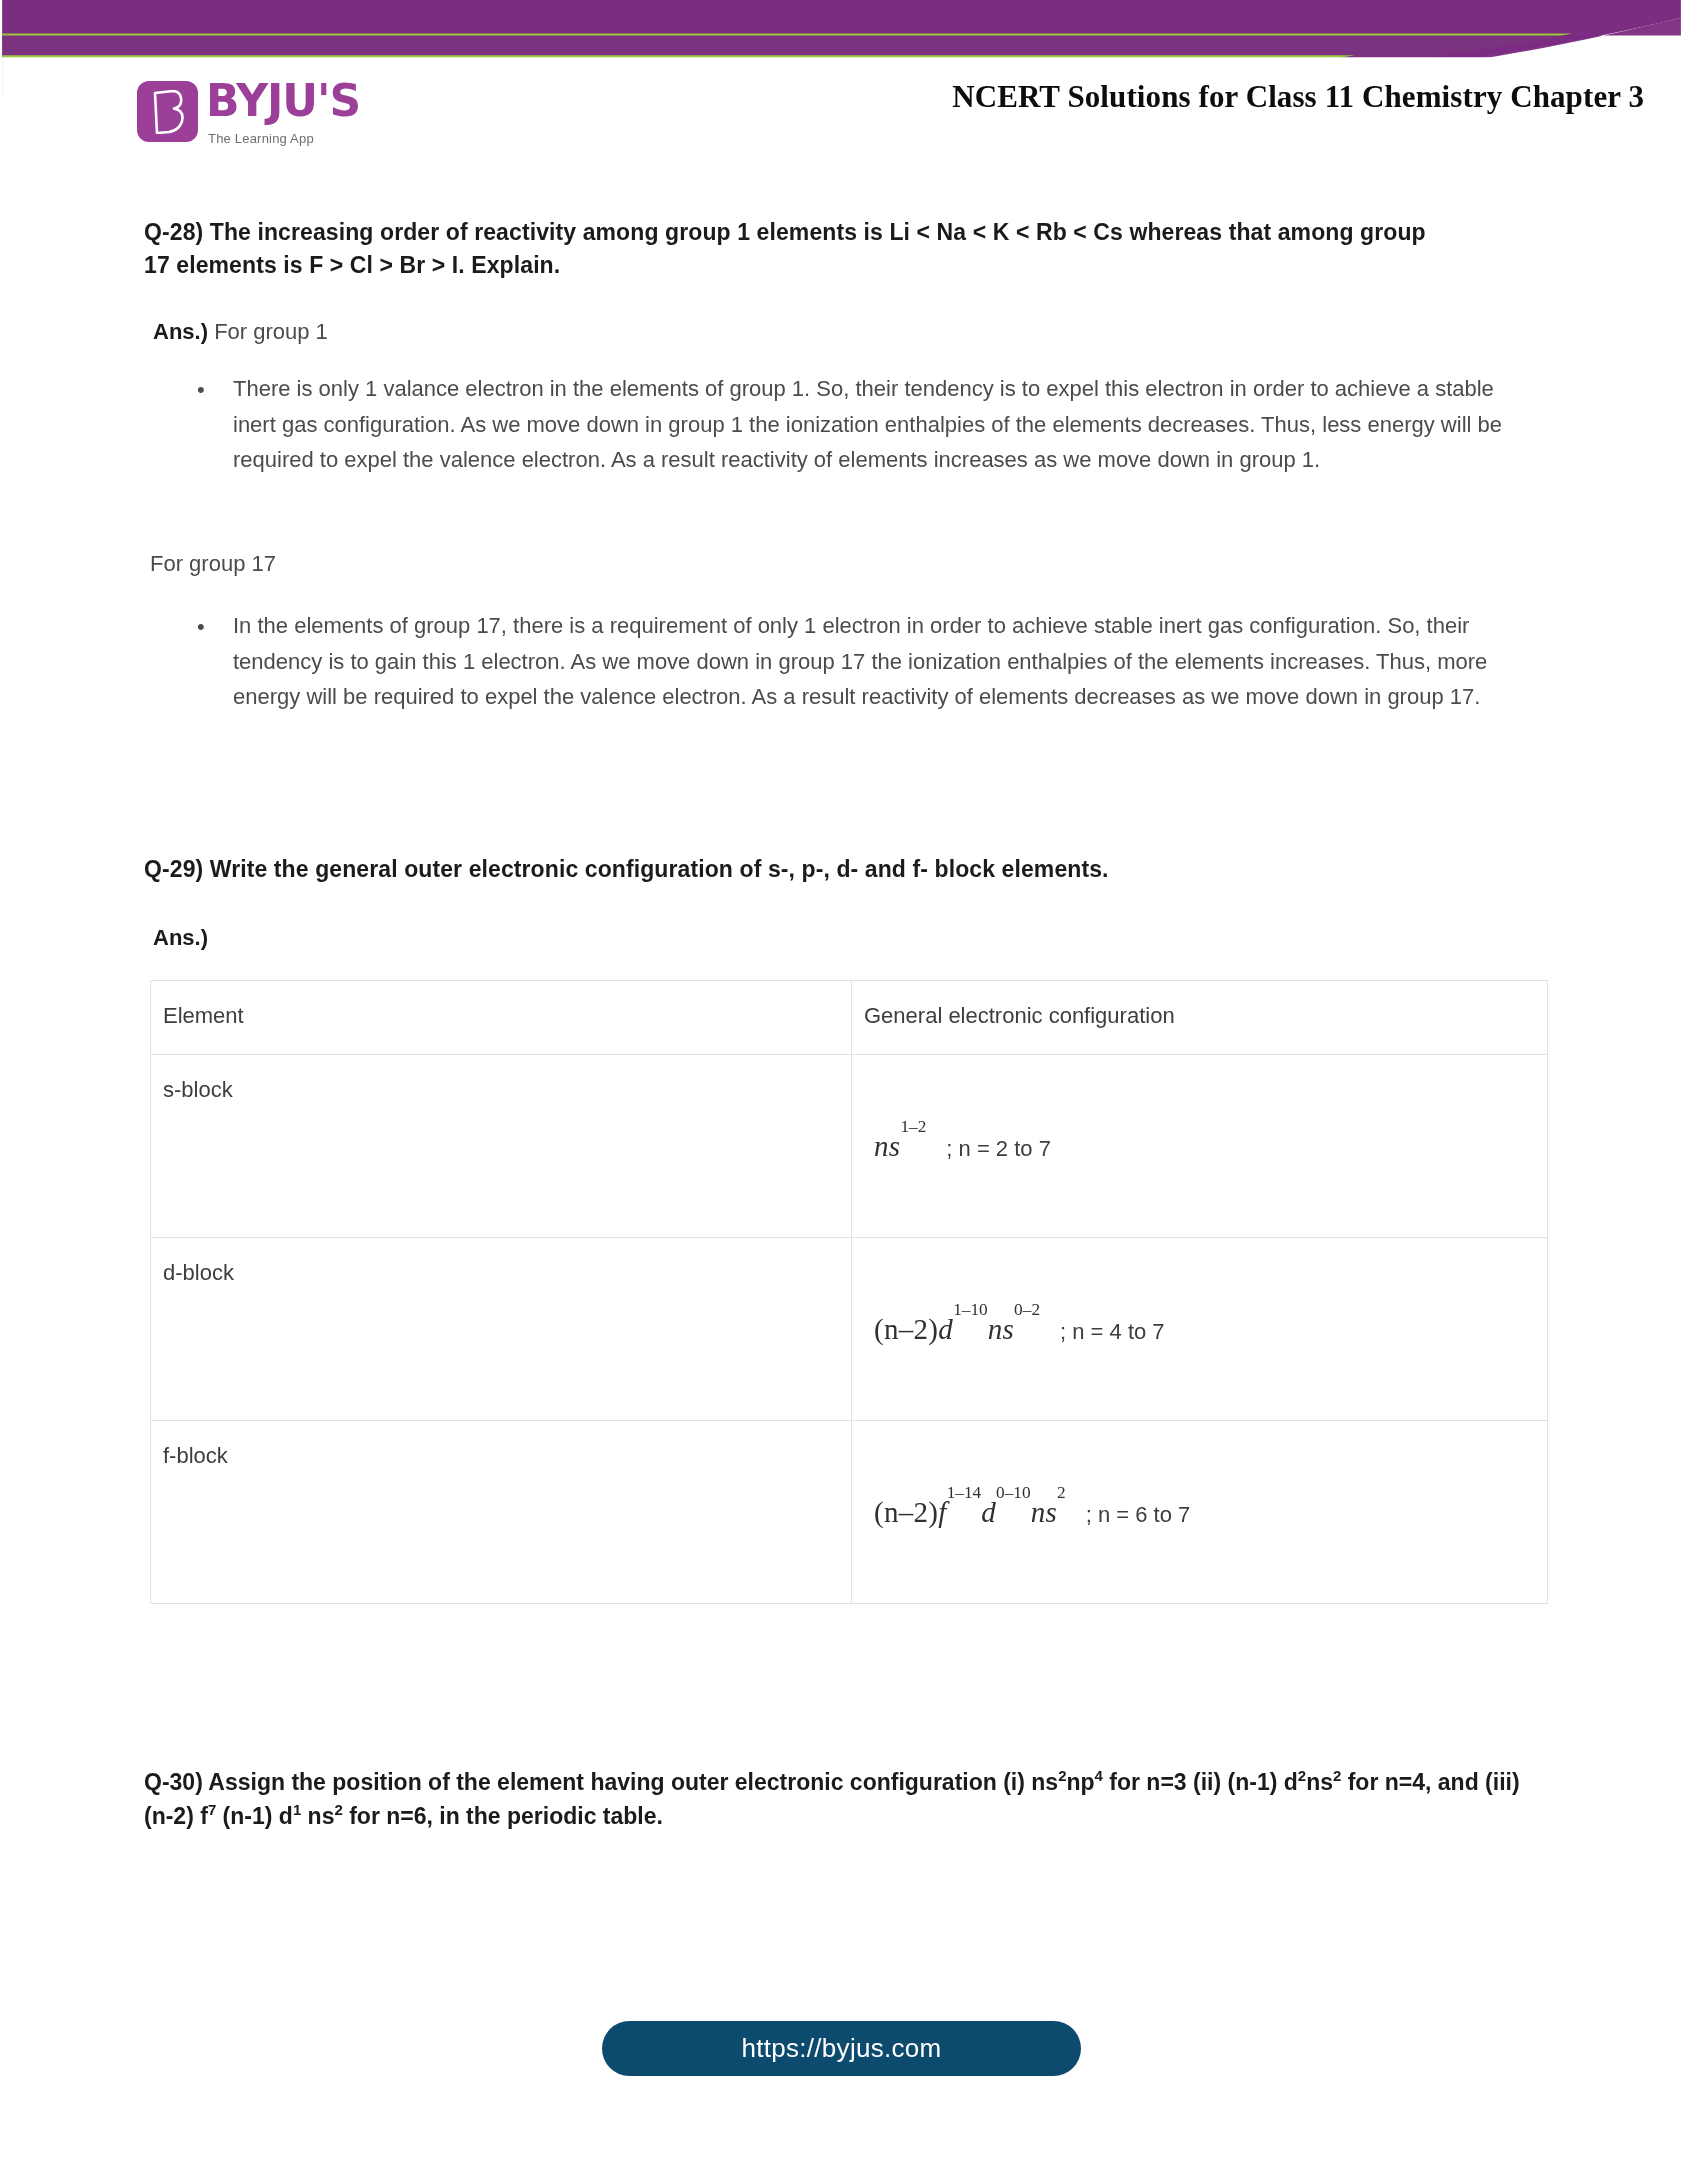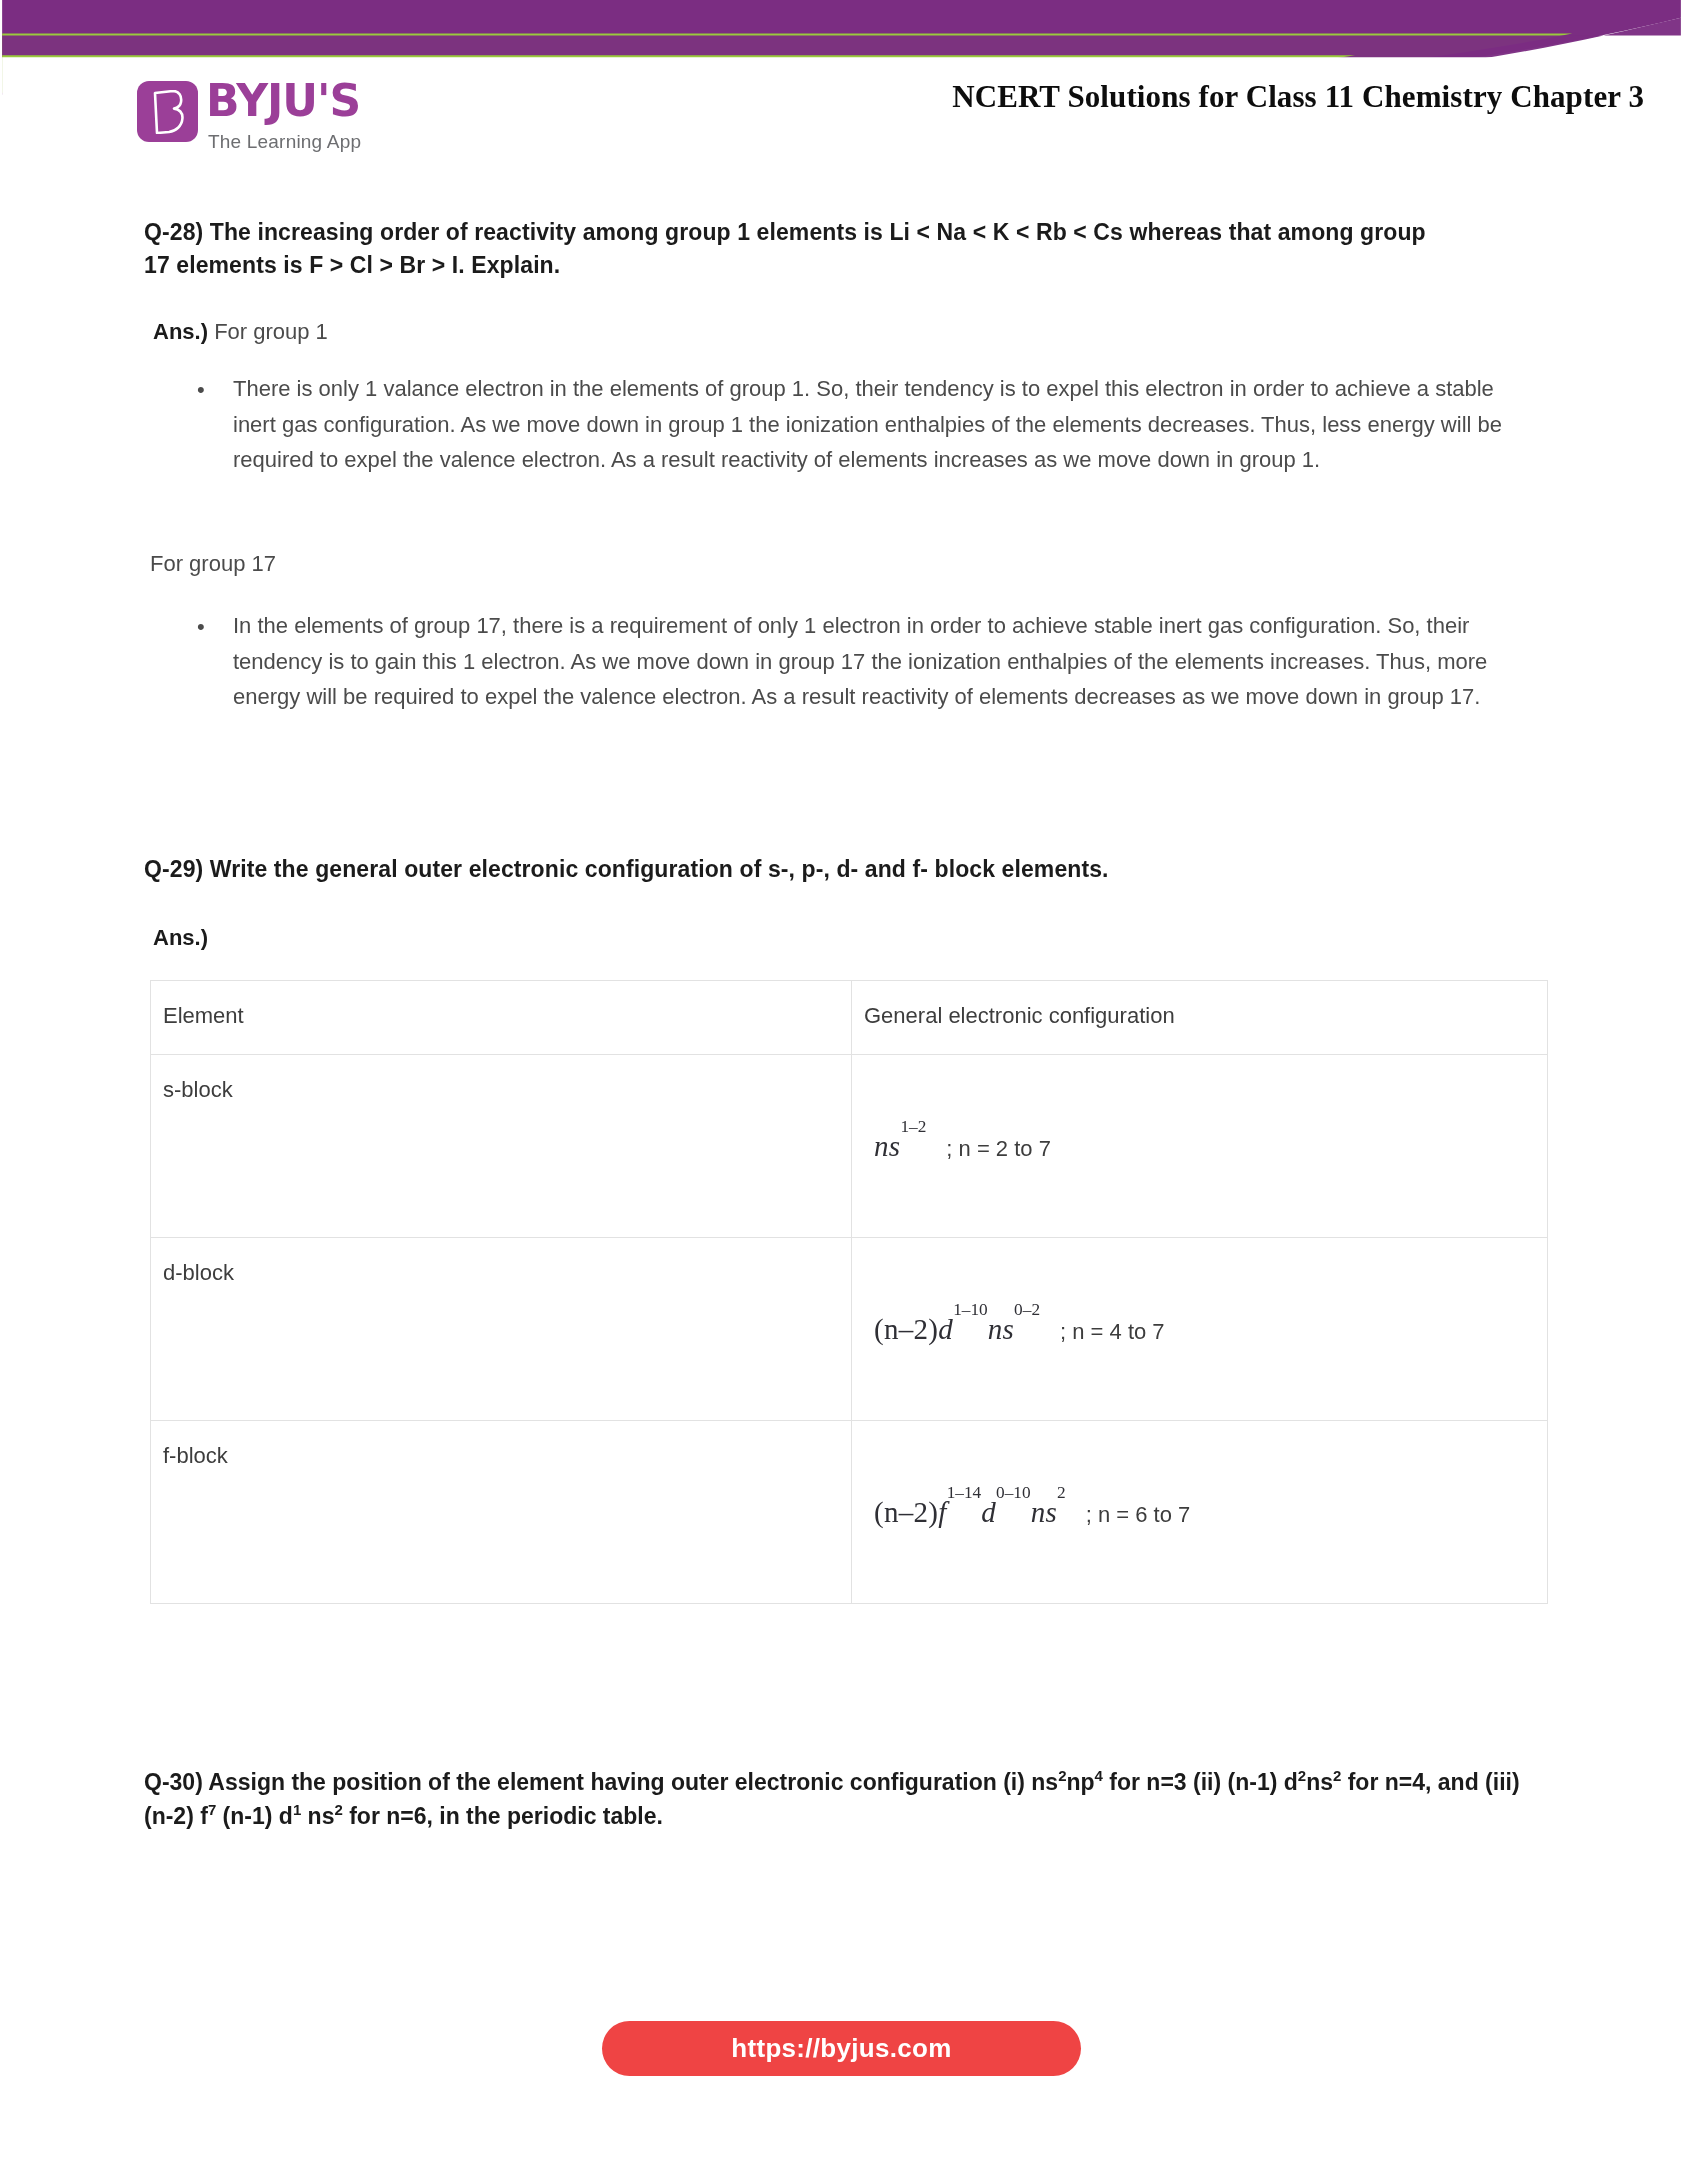--- a/index.html
+++ b/index.html
@@ -52,21 +52,21 @@
     font-weight: bold;
     font-size: 44px;
     letter-spacing: -1px;
     color: #9b3f98;
     line-height: 1;
   }
   .logo-sub {
     position: absolute;
     left: 71px; top: 50px;
     font-family: "Liberation Sans", sans-serif;
-    font-size: 19px;
+    font-size: 13px;
     color: #6d6e71;
     letter-spacing: 0.2px;
   }
 
   
   .doc-title {
     position: absolute;
     left: 426px;
     top: 77px;
     width: 1218px;
@@ -196,26 +196,25 @@
   }
   .q30 sup { font-size: 15px; }
 
   
   .footer-btn {
     position: absolute;
     left: 602px;
     top: 2021px;
     width: 479px;
     height: 55px;
-    background: #ef4444;
+    background: #0c4a6e;
     border-radius: 28px;
     display: flex;
     align-items: center;
     justify-content: center;
-    font-weight: bold;
   }
   .footer-btn span {
     font-family: "Liberation Sans", sans-serif;
     font-size: 26px;
     color: #ffffff;
     letter-spacing: 0.3px;
   }
 </style>
 </head>
 <body>

